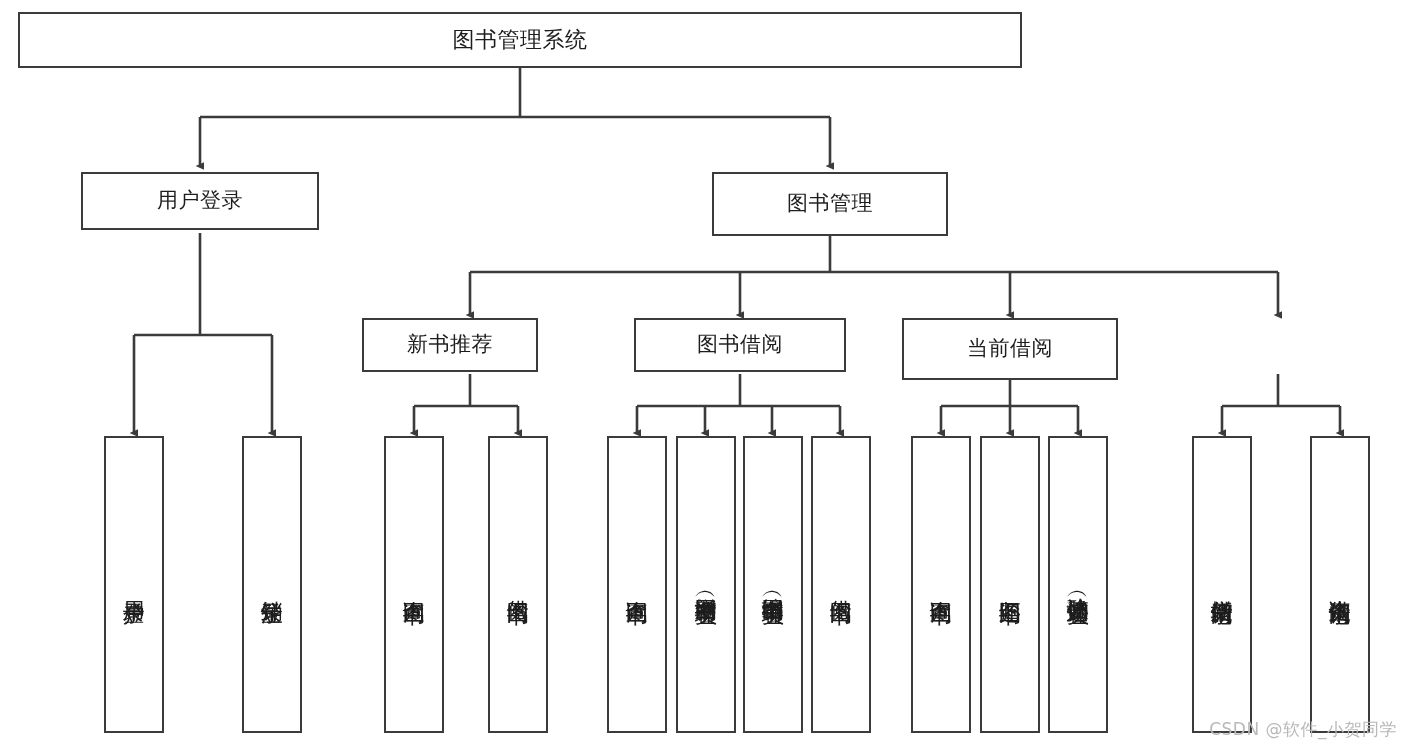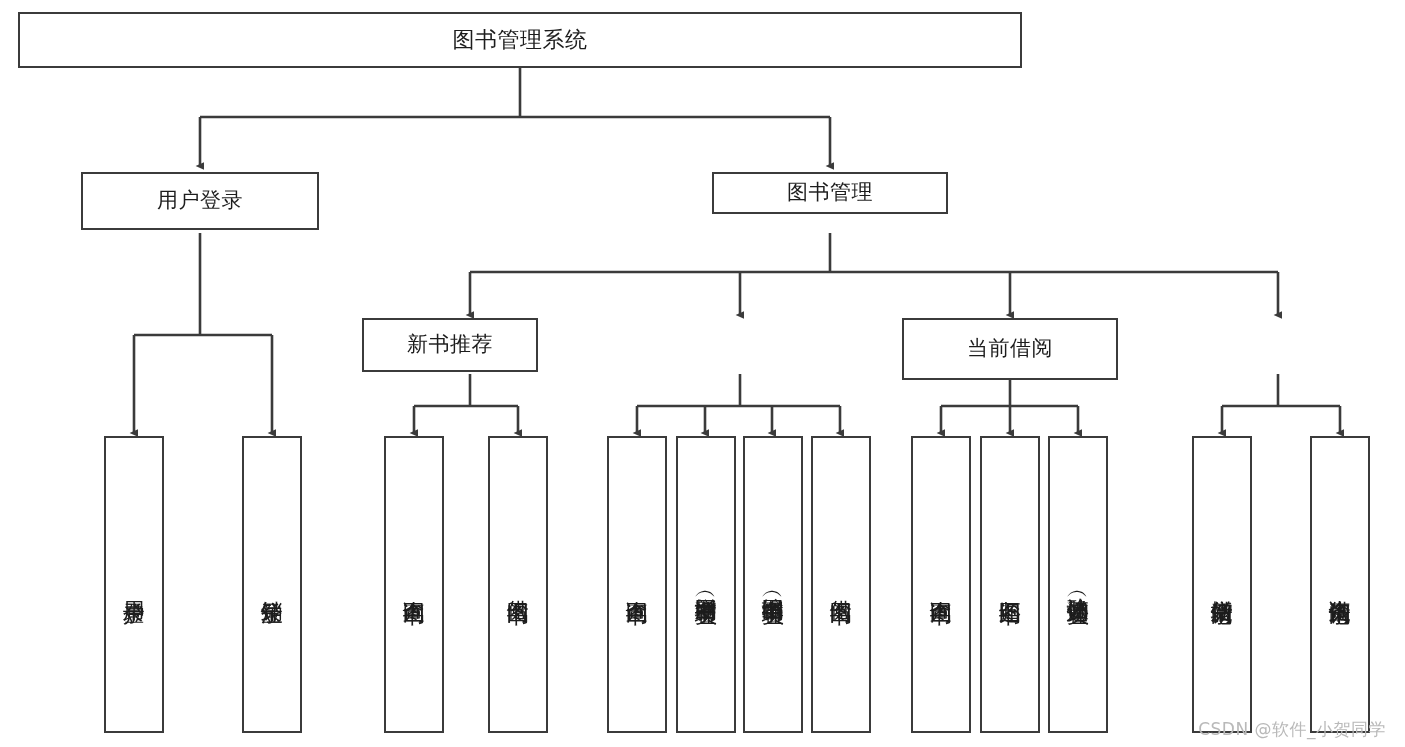--- a/index.html
+++ b/index.html
@@ -63,21 +63,21 @@
     writing-mode: vertical-rl;
     text-orientation: upright;
     font-size: 22px;
     line-height: 1.06;
     letter-spacing: 1px;
     white-space: nowrap;
     max-height: 100%;
   }
   #watermark {
     position: absolute;
-    right: 19px;
+    right: 8px;
     bottom: 6px;
     font-size: 17px;
     color: #b9b9b9;
     letter-spacing: 0.5px;
     white-space: nowrap;
     user-select: none;
   }
 </style>
 </head>
 <body>
@@ -139,28 +139,31 @@
   </svg>
 
   <div class="node horiz root" style="left:18px; top:12px; width:1004px; height:56px;">
     <span class="node-label">图书管理系统</span>
   </div>
 
   <div class="node horiz" style="left:81px; top:172px; width:238px; height:58px;">
     <span class="node-label">用户登录</span>
   </div>
 
-  <div class="node horiz" style="left:712px; top:172px; width:236px; height:42px;">
+  <div class="node horiz" style="left:712px; top:172px; width:236px; height:64px;">
     <span class="node-label">图书管理</span>
   </div>
 
   <div class="node horiz" style="left:362px; top:318px; width:176px; height:54px;">
     <span class="node-label">新书推荐</span>
   </div>
 
+  <div class="node horiz" style="left:634px; top:318px; width:212px; height:54px;">
+    <span class="node-label">图书借阅</span>
+  </div>
 
   <div class="node horiz" style="left:902px; top:318px; width:216px; height:62px;">
     <span class="node-label">当前借阅</span>
   </div>
 
 
   <div class="node vert" style="left:104px; top:436px; width:60px; height:297px;">
     <span class="node-label">用户登录</span>
   </div>
 

